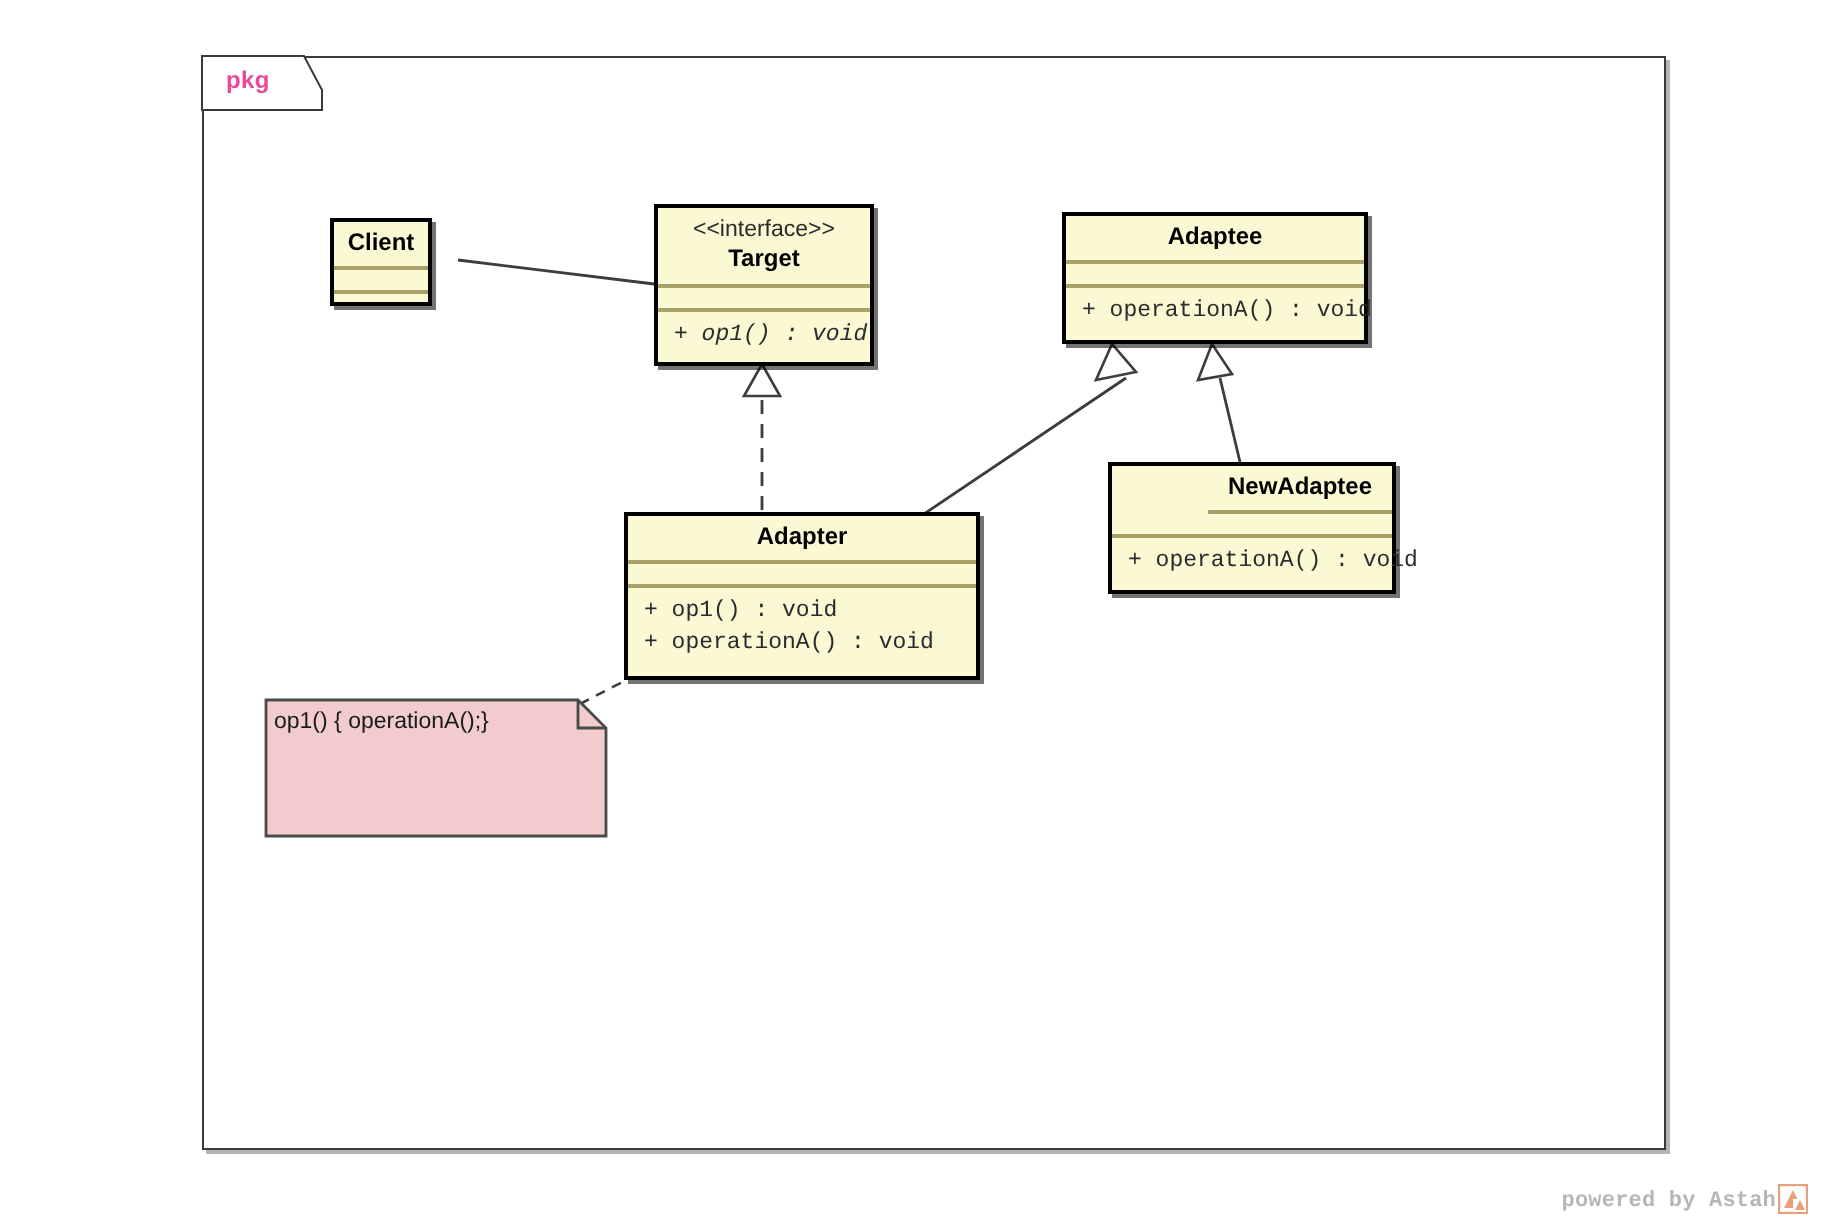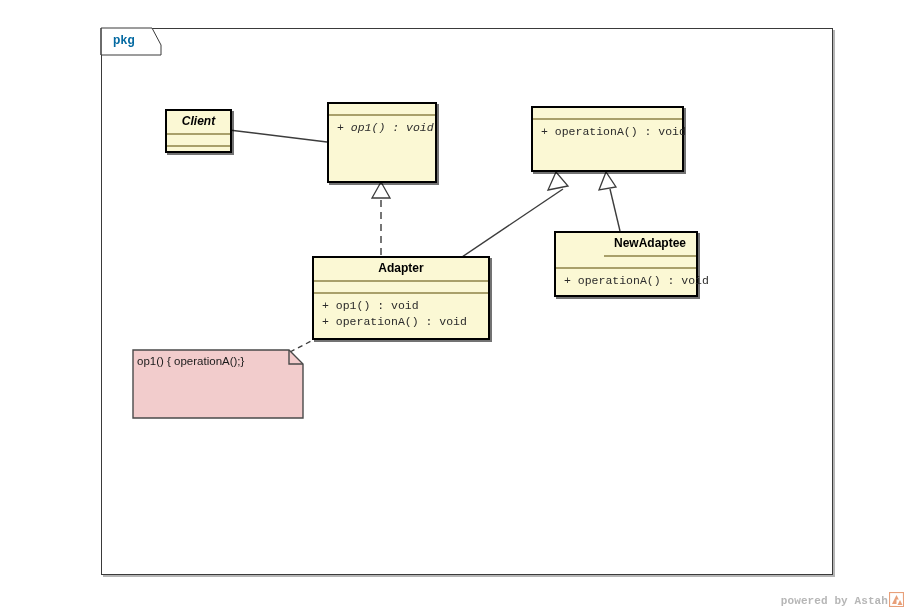--- a/index.html
+++ b/index.html
@@ -38,21 +38,21 @@
   .pkg-tab-shape {
     position: absolute;
     left: 0; top: 0;
   }
   .pkg-label {
     position: absolute;
     left: 113px;
     top: 33px;
     font-size: 12px;
     font-weight: bold;
-    color: #0369a1;
+    color: #ec4899;
     letter-spacing: 0.2px;
   }
 
   
   #connectors {
     position: absolute;
     left: 0; top: 0;
     width: 912px;
     height: 614px;
     pointer-events: none;
@@ -177,36 +177,43 @@
 
     <line x1="459" y1="259" x2="563" y2="189" stroke="#3c3c3c" stroke-width="1.4"></line>
     <polygon points="556,172 548,190 568,186" fill="#ffffff" stroke="#3c3c3c" stroke-width="1.3"></polygon>
 
     <line x1="620" y1="231" x2="610" y2="189" stroke="#3c3c3c" stroke-width="1.4"></line>
     <polygon points="606,172 599,190 616,187" fill="#ffffff" stroke="#3c3c3c" stroke-width="1.3"></polygon>
 
     <line x1="290" y1="352" x2="317" y2="338" stroke="#3c3c3c" stroke-width="1.3" stroke-dasharray="5,4"></line>
   </svg>
 
-  <div class="uml-class" style="left:165px; top:109px; width:67px; height:44px;font-style:italic;">
+  <div class="uml-class" style="left:165px; top:109px; width:51px; height:44px;">
     <div class="uml-name-comp" style="padding:3px 6px 4px 6px;">
       <div class="uml-name">Client</div>
     </div>
     <div class="uml-attr-comp"></div>
     <div class="uml-op-comp empty"></div>
   </div>
 
   <div class="uml-class" style="left:327px; top:102px; width:110px; height:81px;">
+    <div class="uml-name-comp">
+      <div class="uml-stereotype">&lt;&lt;interface&gt;&gt;</div>
+      <div class="uml-name">Target</div>
+    </div>
     <div class="uml-attr-comp"></div>
     <div class="uml-op-comp">
       <div class="uml-op italic">+ op1() : void</div>
     </div>
   </div>
 
   <div class="uml-class" style="left:531px; top:106px; width:153px; height:66px;">
+    <div class="uml-name-comp" style="padding:3px 8px 4px 8px;">
+      <div class="uml-name">Adaptee</div>
+    </div>
     <div class="uml-attr-comp"></div>
     <div class="uml-op-comp">
       <div class="uml-op">+ operationA() : void</div>
     </div>
   </div>
 
   <div class="uml-class" style="left:312px; top:256px; width:178px; height:84px;">
     <div class="uml-name-comp" style="padding:3px 8px 4px 8px;">
       <div class="uml-name">Adapter</div>
     </div>

